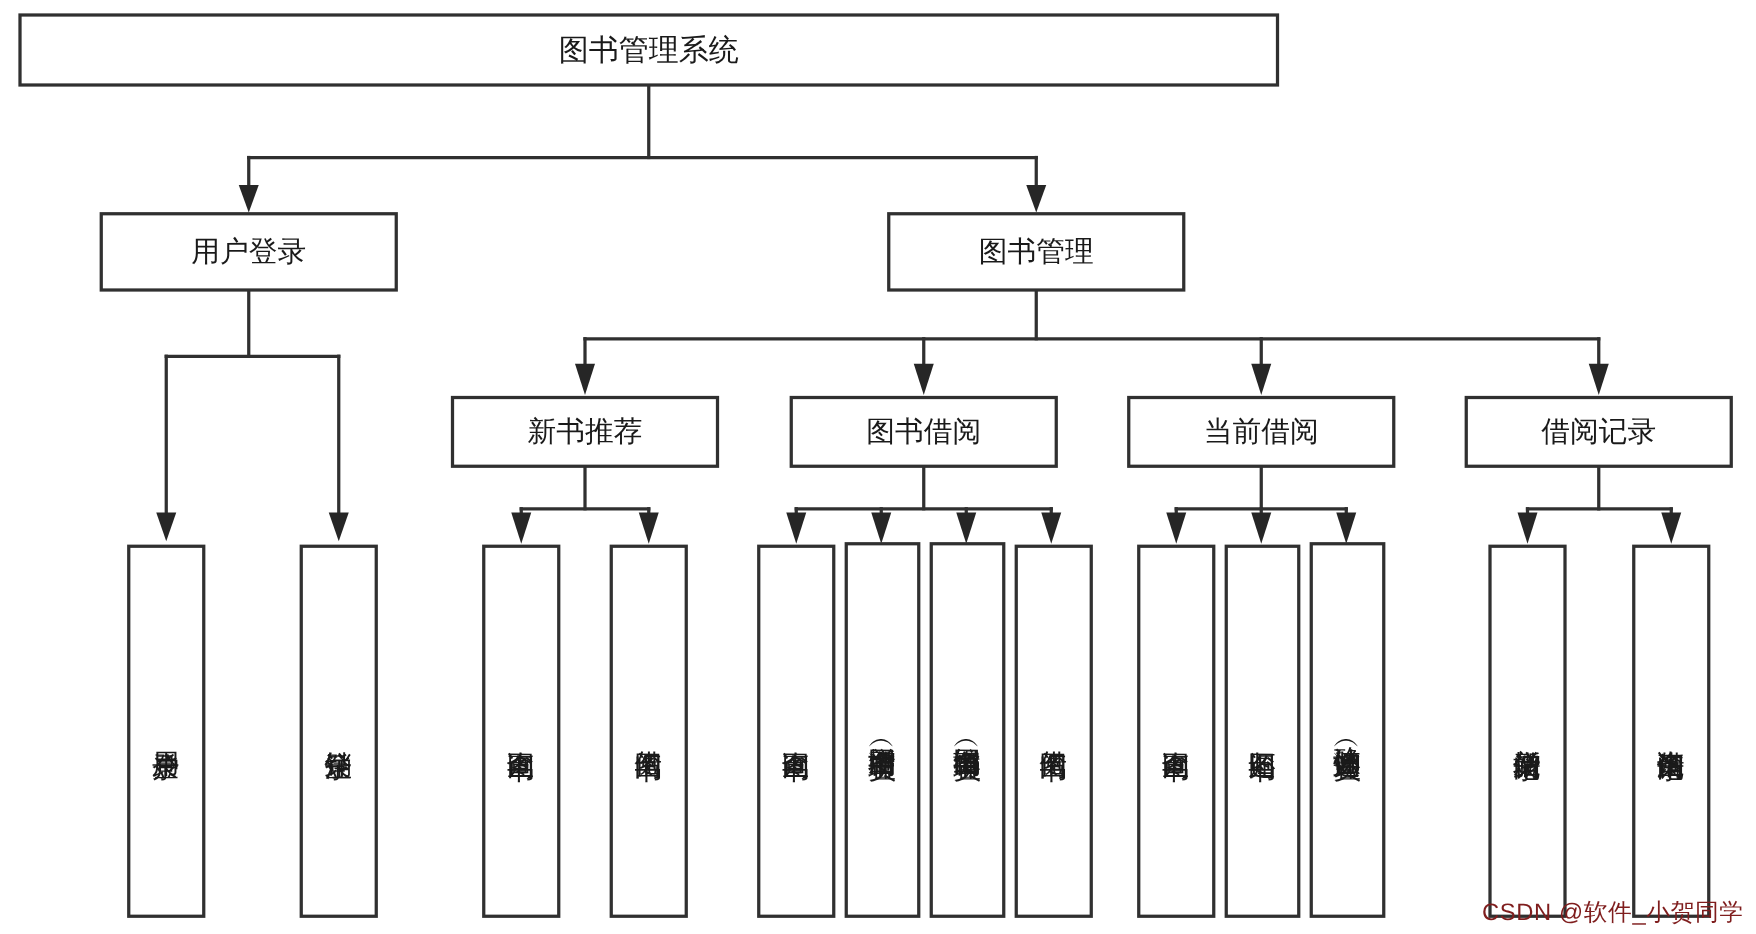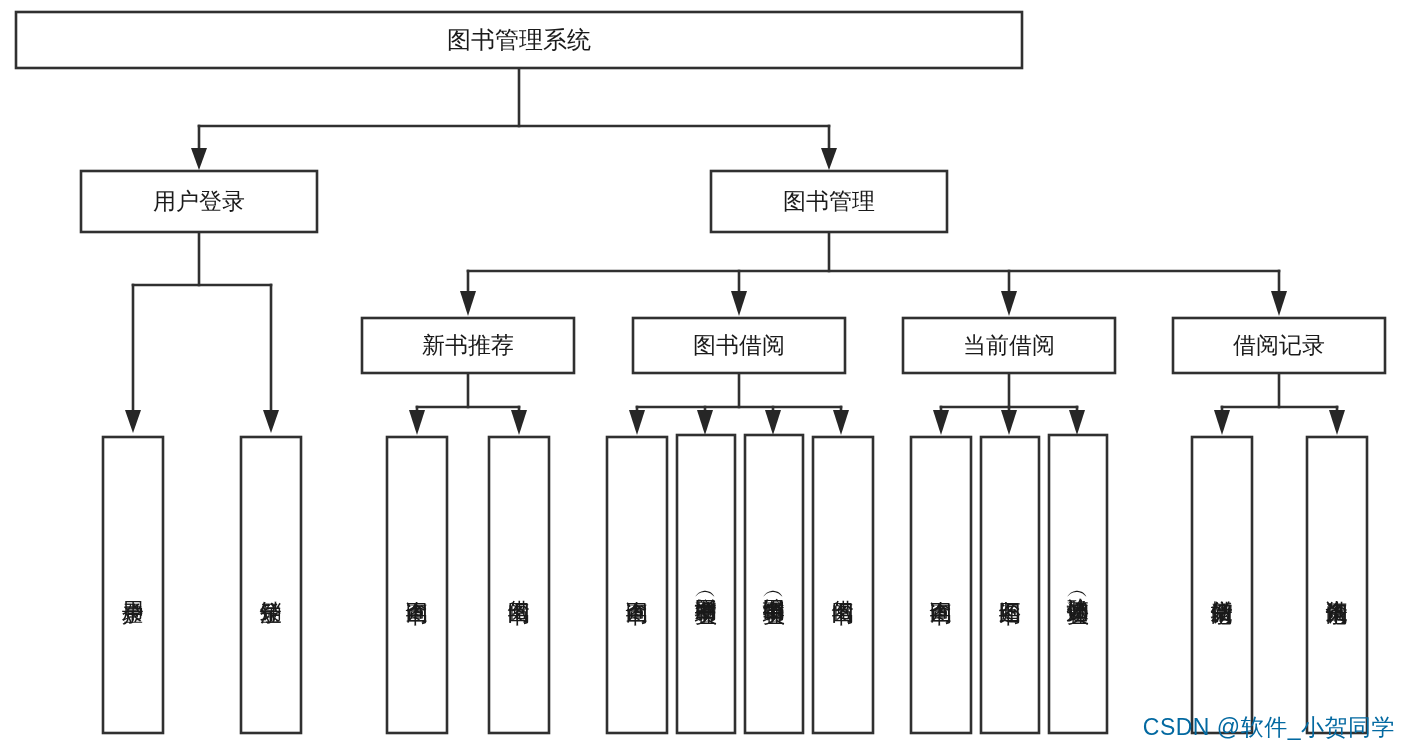--- a/index.html
+++ b/index.html
@@ -73,22 +73,22 @@
     text-align: center;
     white-space: nowrap;
     pointer-events: none;
     user-select: none;
   }
   .watermark {
     position: absolute;
     right: 10px;
     bottom: 4px;
     font-family: "Liberation Sans", "DejaVu Sans", sans-serif;
-    font-size: 23px;
-    color: #0369a1;
+    font-size: 19px;
+    color: #7f1d1d;
     letter-spacing: 0.5px;
     white-space: nowrap;
   }
 </style>
 </head>
 <body>
 
 <div id="diagram-root">
 
   <svg id="flow-svg" viewBox="0 0 1405 747">

